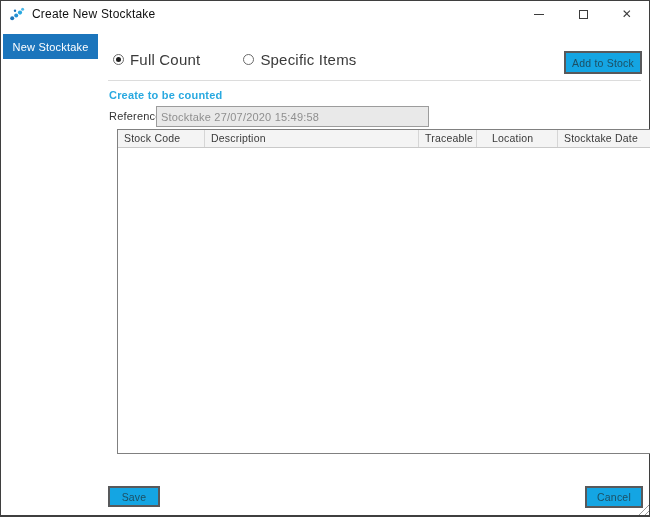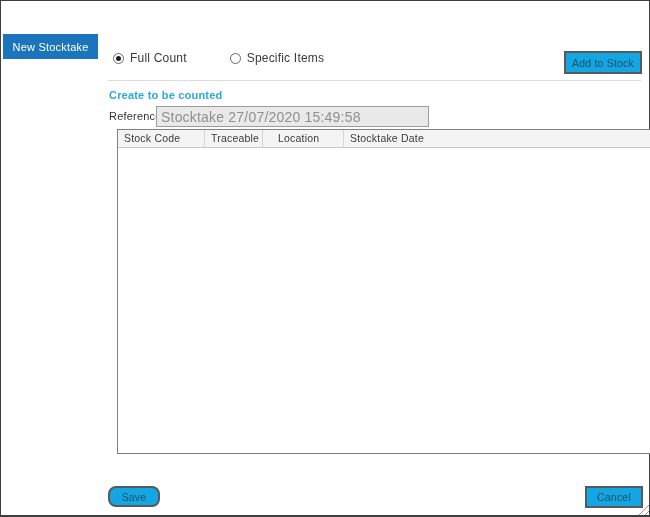--- a/index.html
+++ b/index.html
@@ -43,49 +43,49 @@
   }
   
   .main { position:absolute; top:26px; left:101px; right:0; bottom:0; background:#fff; }
   .section-heading {
     position:absolute; font-size:11px; font-weight:bold; color:#29A9E0;
   }
   .heading-add { left:7px; top:4px; }
   .heading-items { left:7px; top:62px; }
   .radio-row {
     position:absolute; left:11px; top:24px;
-    display:flex; align-items:center; font-size:12px; color:#3a3a3a;
+    display:flex; align-items:center; font-size:15px; color:#3a3a3a;
   }
   .radio {
     width:11px; height:11px; border:1px solid #6a6a6a; border-radius:50%;
     background:#fff; position:relative; margin-right:6px; flex:0 0 auto;
   }
   .radio.checked::after {
     content:""; position:absolute; left:2px; top:2px; width:5px; height:5px;
     border-radius:50%; background:#1f1f1f;
   }
   .radio.second { margin-left:43px; }
   .btn {
     position:absolute; display:flex; align-items:center; justify-content:center;
     background:#14A5E3; border:2px solid #58595B; color:#1d4f63;
     font-size:10.5px; cursor:default;
   }
   .btn-add    { left:462px; top:24px;  width:78px; height:23px; }
   .btn-remove { left:6px;   top:434px; width:74px; height:21px; }
-  .btn-save   { left:6px;   top:459px; width:52px; height:21px;border-radius:8px; }
+  .btn-save   { left:6px;   top:459px; width:52px; height:21px; }
   .btn-cancel { left:483px; top:459px; width:58px; height:22px; }
   .rule {
     position:absolute; left:6px; right:8px; top:53px;
     border-top:1px solid #dcdcdc;
   }
   .ref-label { position:absolute; left:7px; top:83px; font-size:11px; color:#333; }
   .ref-input {
     position:absolute; left:54px; top:79px; width:273px; height:21px;
     background:#E9E9E9; border:1px solid #9c9c9c; color:#8f8f8f;
-    font-size:14px; padding:9px 4px;
+    font-size:11px; padding:9px 4px;
     font-family:"Liberation Sans","DejaVu Sans",sans-serif; letter-spacing:0.2px;
   }
   .grid {
     position:absolute; left:15px; top:102px; width:535px; height:325px;
     border:1px solid #808080; background:#fff;
   }
   .grid-header {
     display:flex; height:18px; background:#f4f4f4; border-bottom:1px solid #c9c9c9;
   }
   .th {
@@ -102,20 +102,41 @@
     position:absolute; right:0; bottom:0; width:13px; height:13px;
     background:repeating-linear-gradient(135deg, transparent 0 3px, #9a9a9a 3px 4px);
     clip-path:polygon(100% 0, 100% 100%, 0 100%);
   }
 </style>
 </head>
 <body>
 
 <div class="window">
 
+  <div class="titlebar">
+    <svg class="app-icon" viewBox="0 0 16 16">
+      <circle cx="3.2" cy="12.2" r="2.0" fill="#1B75BC"></circle>
+      <circle cx="7.2" cy="9.6" r="2.0" fill="#2491D4"></circle>
+      <circle cx="11.0" cy="6.6" r="2.1" fill="#29A9E0"></circle>
+      <circle cx="13.6" cy="3.2" r="1.5" fill="#4DB8E8"></circle>
+      <circle cx="6.0" cy="4.8" r="1.2" fill="#1B75BC"></circle>
+    </svg>
+    <span class="title">Create New Stocktake</span>
+    <div class="win-controls">
+      <div class="win-btn">
+        <span class="glyph-min"></span>
+      </div>
+      <div class="win-btn">
+        <span class="glyph-max"></span>
+      </div>
+      <div class="win-btn">
+        <span class="glyph-close">✕</span>
+      </div>
+    </div>
+  </div>
 
   <div class="sidebar">
     <div class="nav-item">
       <span>New Stocktake</span>
     </div>
   </div>
 
   <div class="main">
 
 
@@ -133,20 +154,21 @@
     <div class="rule"></div>
 
     <div class="section-heading heading-items">Create to be counted</div>
 
     <span class="ref-label">Reference:</span>
     <input class="ref-input" type="text" readonly="" value="Stocktake 27/07/2020 15:49:58" style="">
 
     <div class="grid">
       <div class="grid-header">
         <div class="th th-stockcode">Stock Code</div>
+        <div class="th th-description">Description</div>
         <div class="th th-traceable">Traceable</div>
         <div class="th th-location">Location</div>
         <div class="th th-date">Stocktake Date</div>
       </div>
       <div class="grid-body"></div>
     </div>
 
     <div class="btn btn-save">
       <span>Save</span>
     </div>

